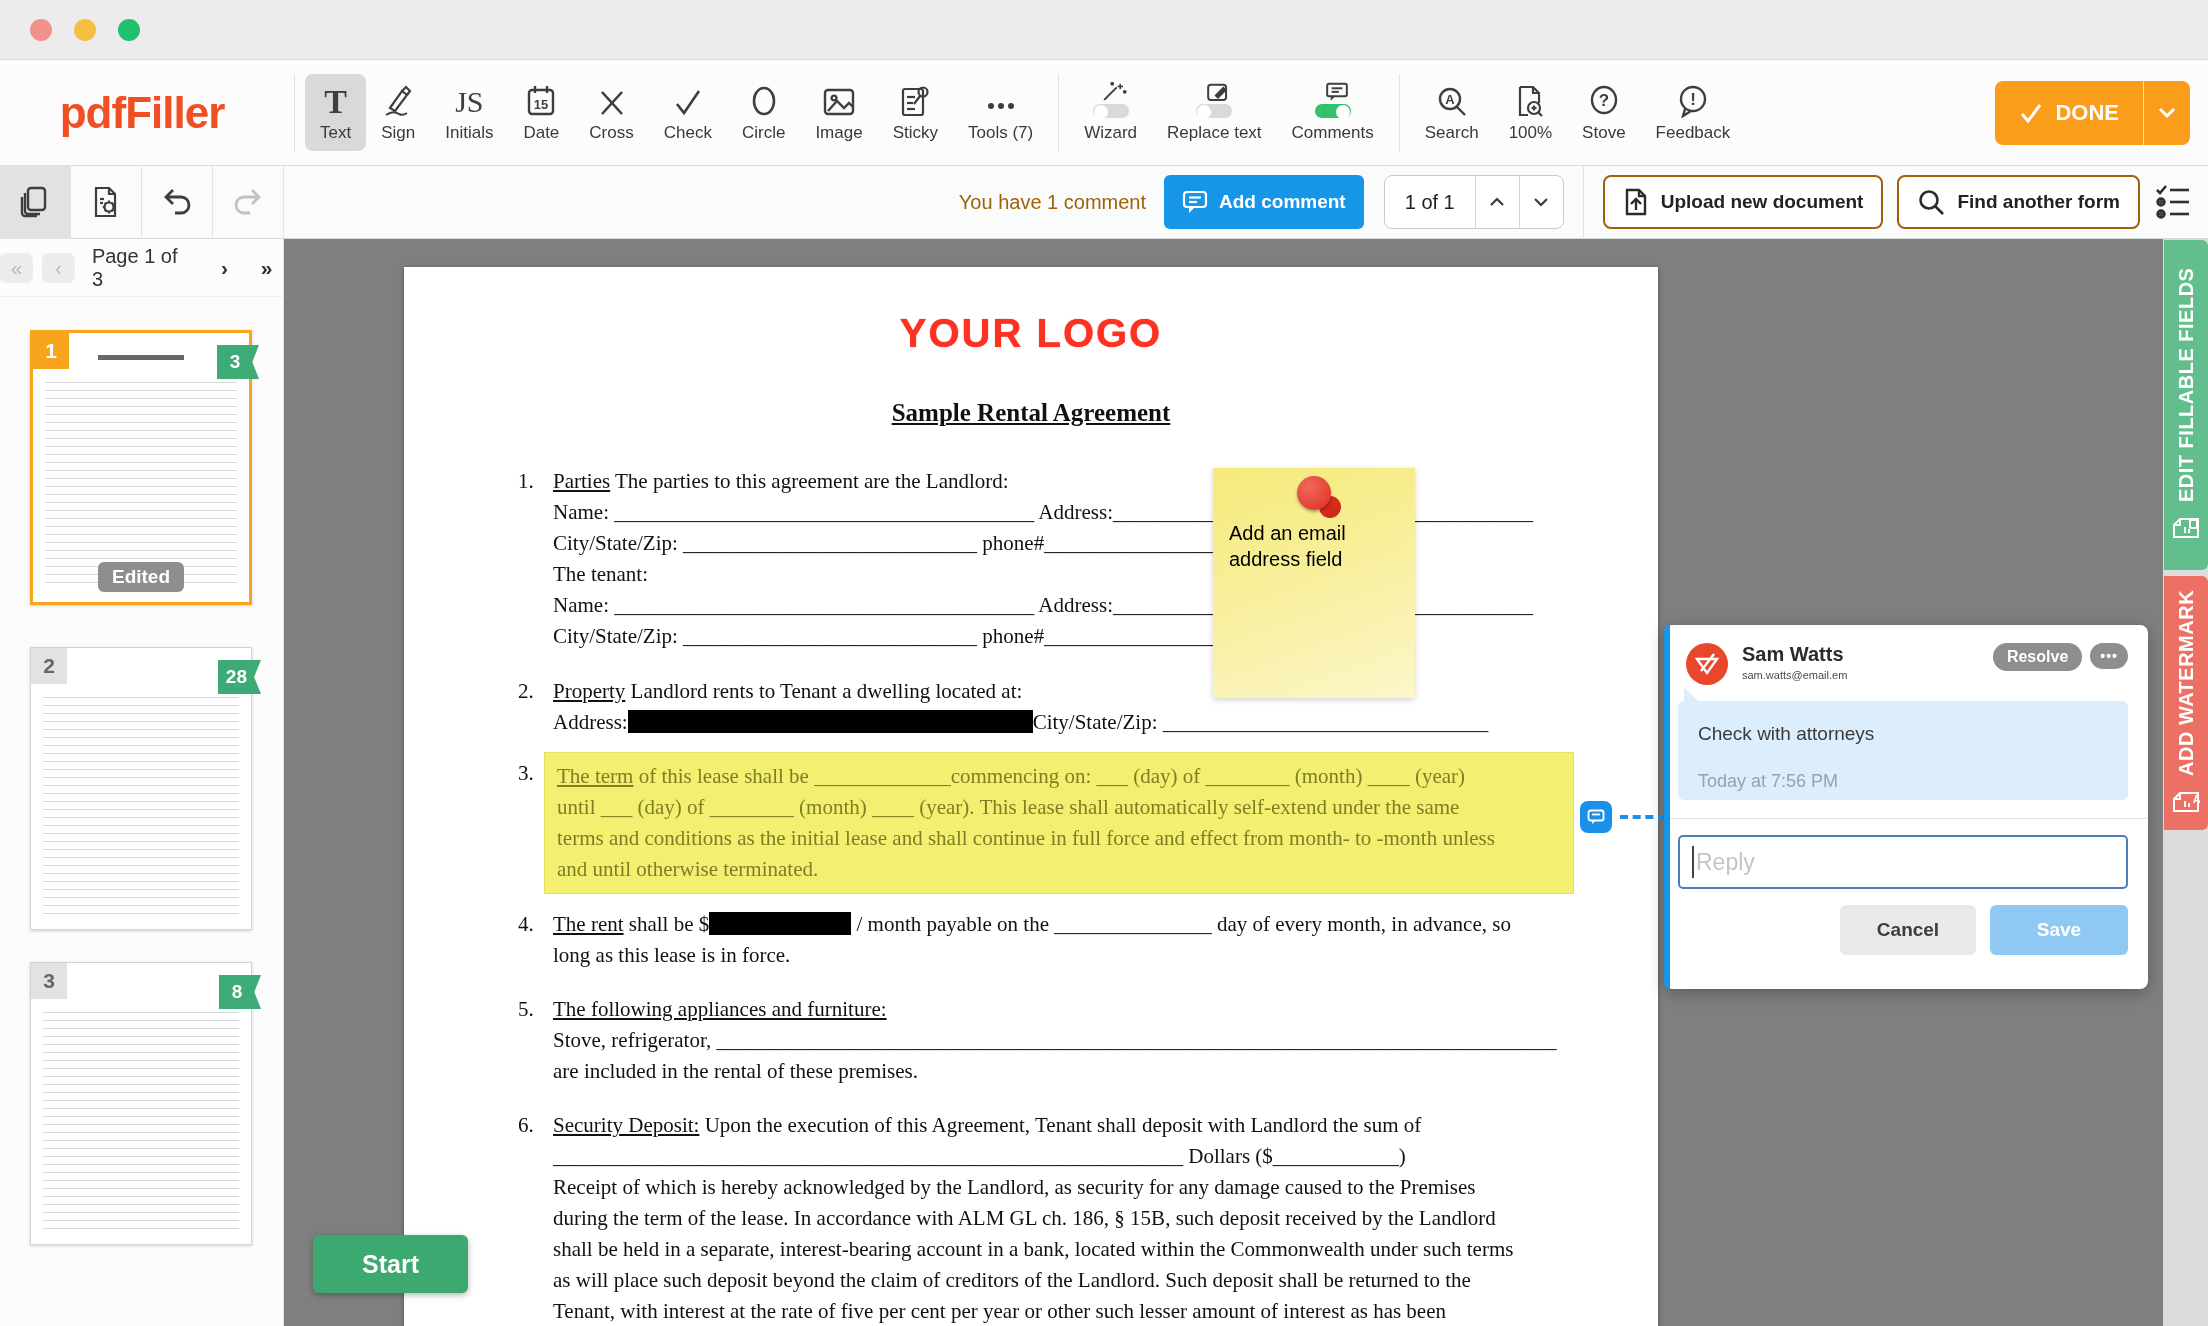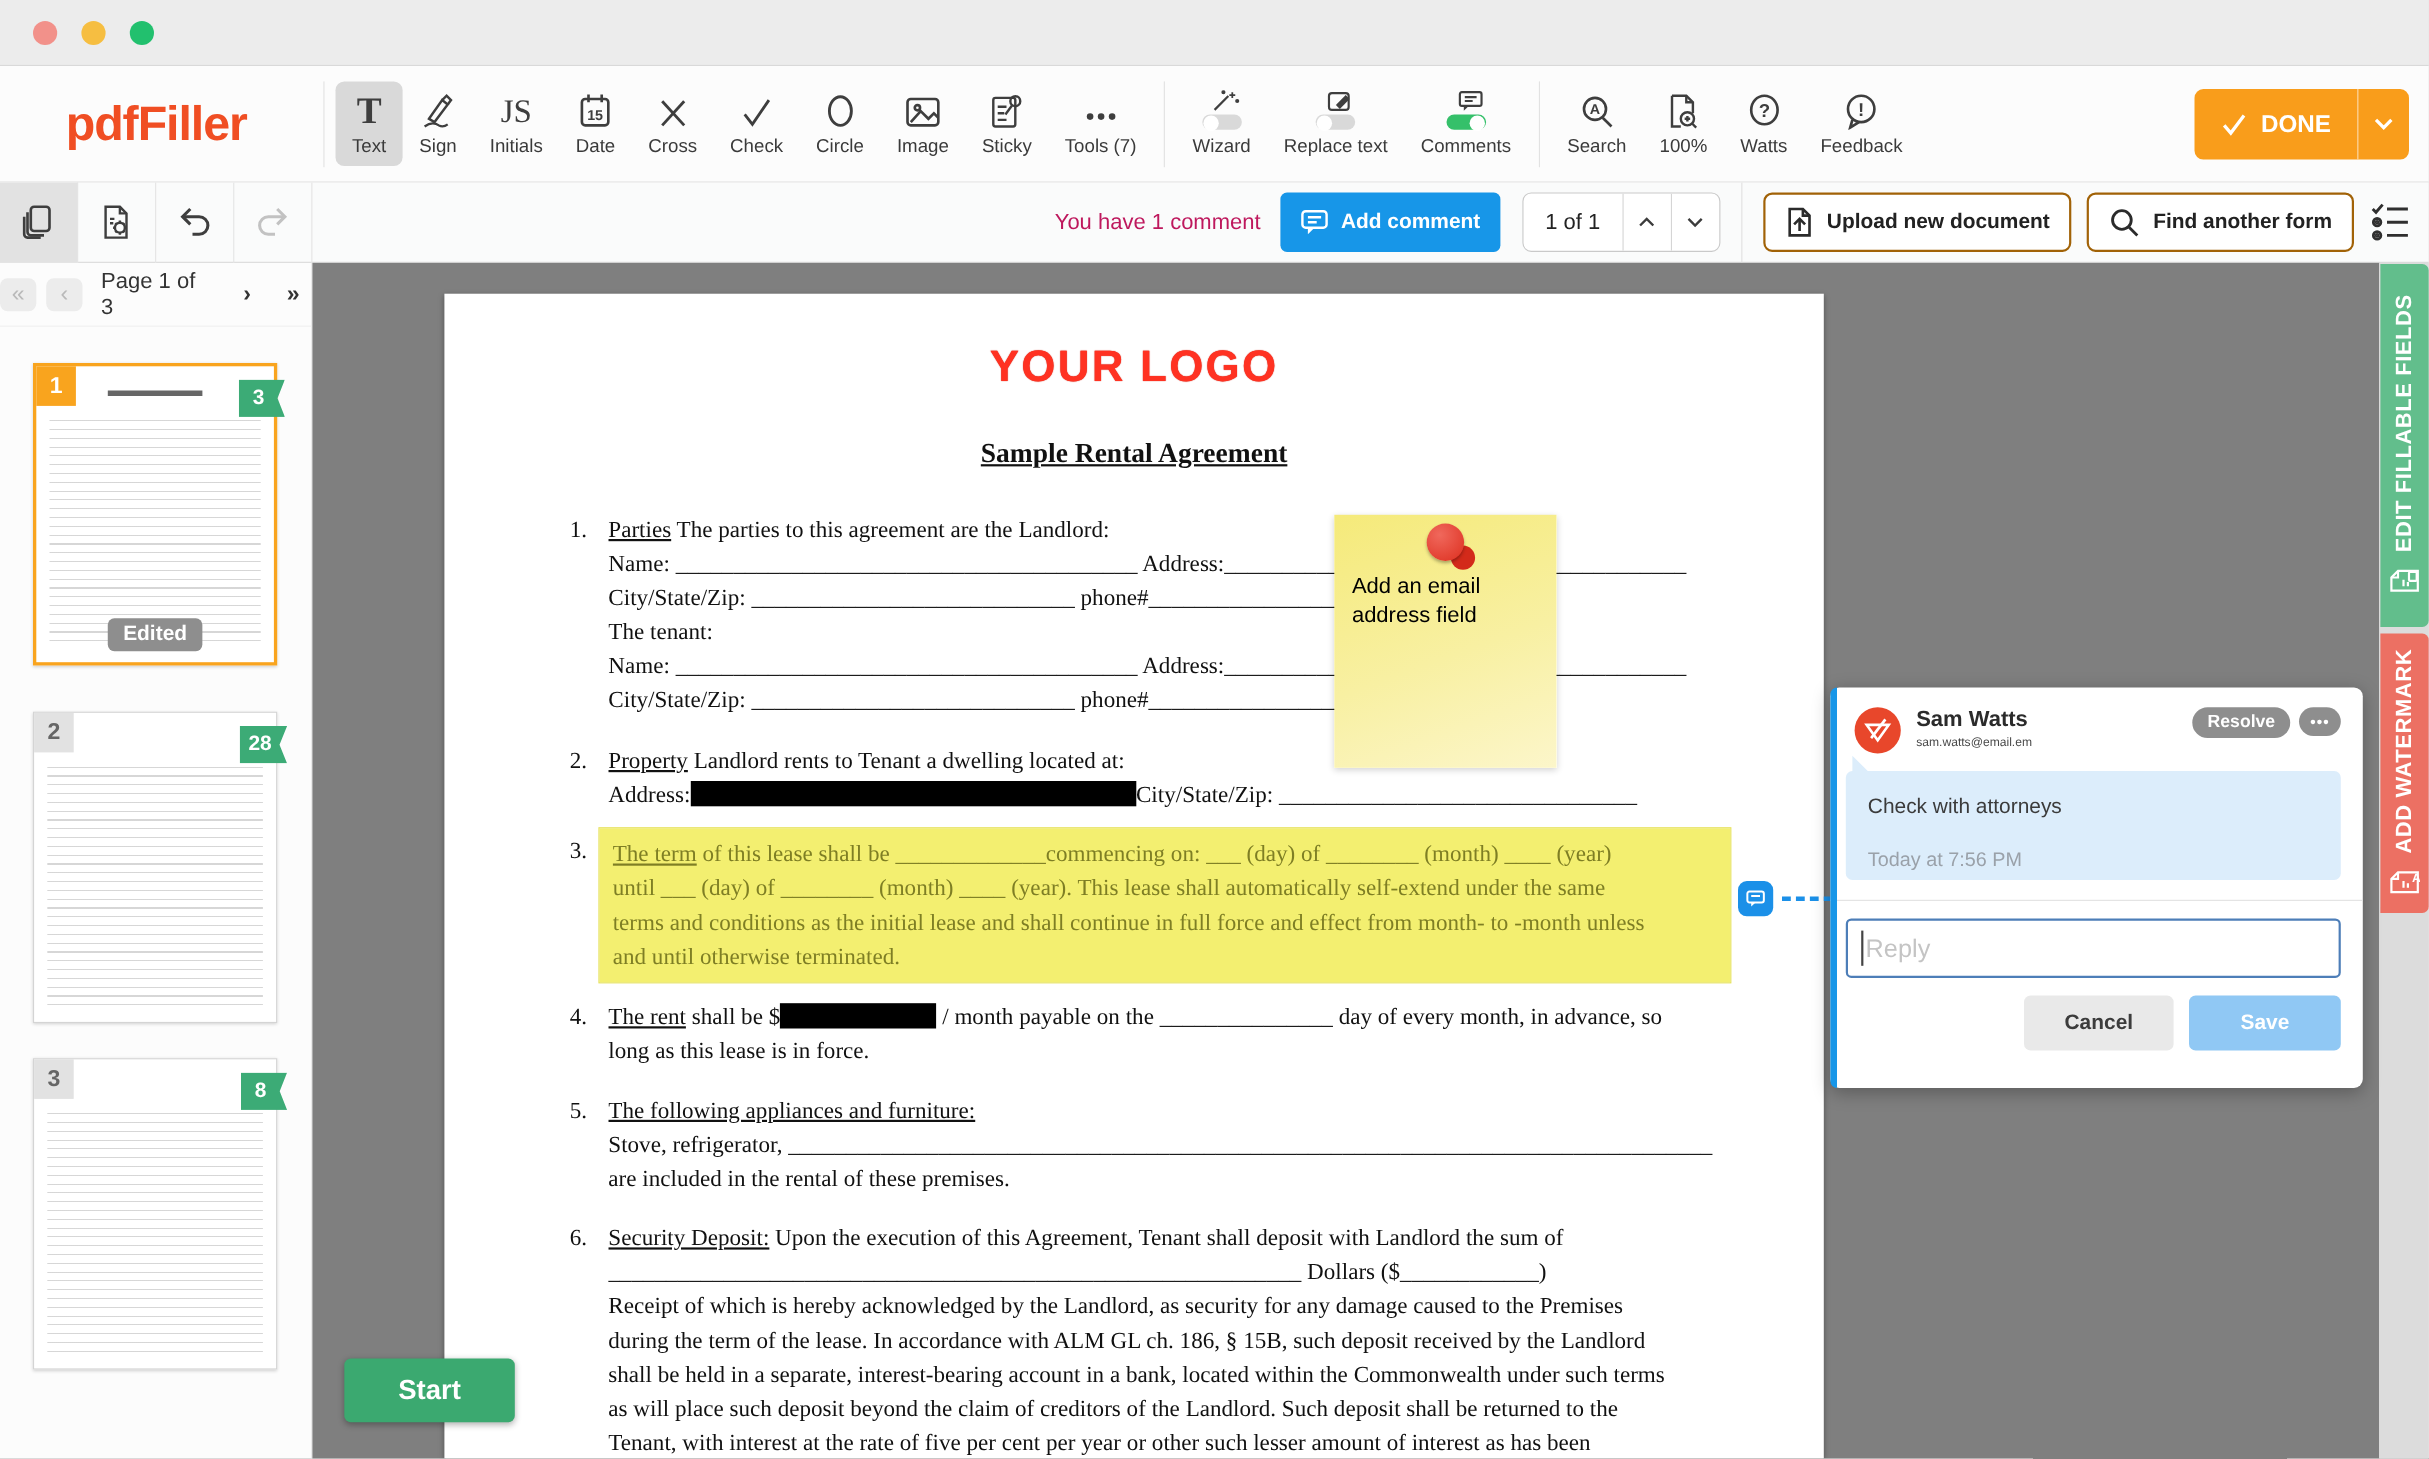--- a/index.html
+++ b/index.html
@@ -28,21 +28,21 @@
   .toggle.on { background:#35c06a; }
   .toggle.on::after{ left:auto; right:1px; }
   #done-btn { margin-left:auto; margin-right:18px; height:64px; border-radius:8px; background:#f99d1b; display:flex; align-items:stretch; overflow:hidden; cursor:pointer; }
   #done-main { display:flex; align-items:center; gap:12px; padding:0 24px; color:#fff; font-size:22px; font-weight:700; border-right:1px solid rgba(255,255,255,.65); }
   #done-chev { width:46px; display:flex; align-items:center; justify-content:center; }
 
   
   #toolbar2 { position:absolute; left:0; top:166px; width:2208px; height:73px; background:#fafbfb; border-bottom:1px solid #d8d8d8; display:flex; align-items:center; }
   .t2cell { width:71px; height:73px; display:flex; align-items:center; justify-content:center; border-right:1px solid #e4e4e4; cursor:pointer; }
   .t2cell.sel { background:#e2e2e2; }
-  #comment-status { margin-left:auto; font-size:20px; color:#be185d; margin-right:18px; }
+  #comment-status { margin-left:auto; font-size:20px; color:#a16207; margin-right:18px; }
   #add-comment { height:54px; border-radius:6px; background:#1796e8; color:#fff; font-size:19px; font-weight:600; display:flex; align-items:center; gap:11px; padding:0 18px; cursor:pointer; }
   #pager { margin-left:20px; height:54px; background:#fff; border:1.5px solid #c9c9c9; border-radius:8px; display:flex; align-items:stretch; overflow:hidden; }
   #pager-label { display:flex; align-items:center; padding:0 20px; font-size:20px; color:#222; }
   .pager-chev { width:44px; display:flex; align-items:center; justify-content:center; border-left:1px solid #d5d5d5; cursor:pointer; }
   .t2div { width:1px; height:73px; background:#e0e0e0; margin:0 19px; }
   .orange-btn { height:54px; border:2px solid #a16207; background:#fff; border-radius:8px; display:flex; align-items:center; gap:12px; padding:0 18px; font-size:19px; font-weight:600; color:#222; cursor:pointer; white-space:nowrap; }
   #find-form { margin-left:14px; }
   #fields-list-btn { margin-left:14px; margin-right:16px; cursor:pointer; display:flex; align-items:center; }
 
   
@@ -290,21 +290,21 @@
     </span>
     <span class="lb">100%</span>
   </div>
   <div class="t1item">
     <span class="ic">
       <svg width="32" height="34" viewBox="0 0 32 34" fill="none" stroke="#3e3e3e" stroke-width="2.4">
           <ellipse cx="16" cy="16" rx="12" ry="13"></ellipse>
           <text x="16" y="22" text-anchor="middle" font-size="17" font-weight="bold" fill="#3e3e3e" stroke="none" font-family="Liberation Sans,sans-serif">?</text>
         </svg>
     </span>
-    <span class="lb">Watts</span>
+    <span class="lb">Stove</span>
   </div>
   <div class="t1item">
     <span class="ic">
       <svg width="32" height="34" viewBox="0 0 32 34" fill="none" stroke="#3e3e3e" stroke-width="2.4">
           <ellipse cx="16" cy="15" rx="12" ry="12"></ellipse>
           <path d="M8 25 L6 32 L14 27" fill="none"></path>
           <text x="16" y="21" text-anchor="middle" font-size="17" font-weight="bold" fill="#3e3e3e" stroke="none" font-family="Liberation Sans,sans-serif">!</text>
         </svg>
     </span>
     <span class="lb">Feedback</span>

